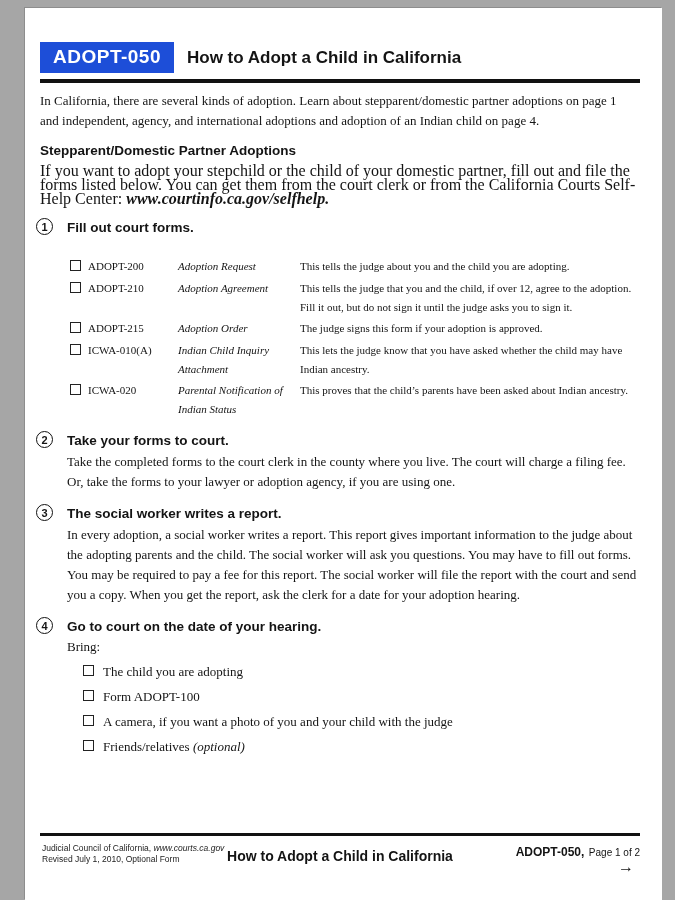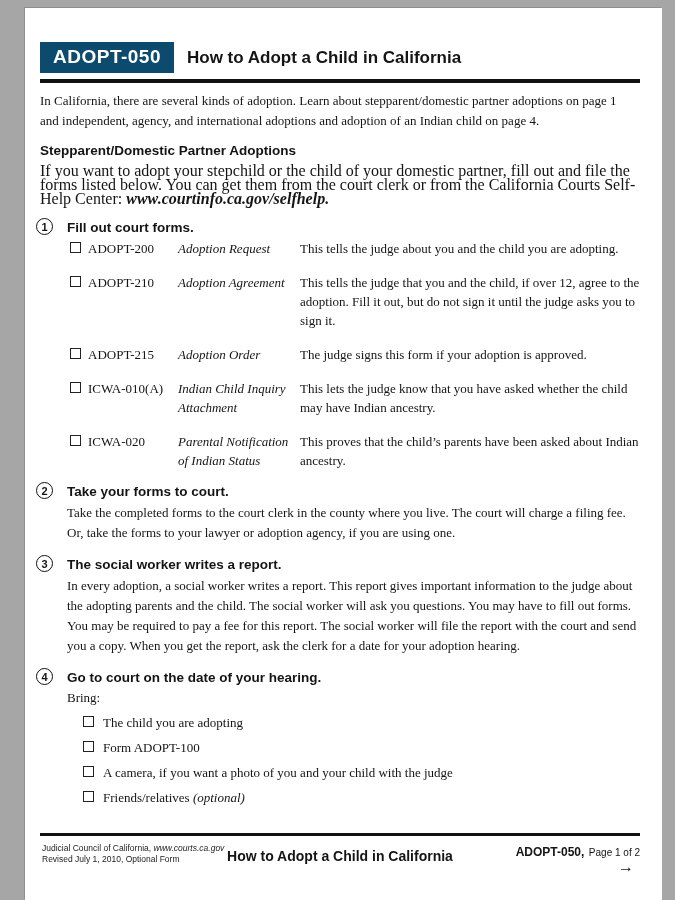--- a/index.html
+++ b/index.html
@@ -17,21 +17,21 @@
     left: 25px; top: 8px;
     width: 637px; height: 892px;
     background: #ffffff;
     padding: 34px 22px 0 15px;
     box-shadow: -1px -1px 0 rgba(0,0,0,0.15);
   }
 
   
   .header-row { display: flex; align-items: center; }
   .badge {
-    background: #0c4a6e;
+    background: #1d4ed8;
     color: #fff;
     font-family: "Liberation Sans", sans-serif;
     font-weight: bold;
     font-size: 19px;
     letter-spacing: 0.5px;
     padding: 4px 13px 5px 13px;
   }
   .header-title {
     font-family: "Liberation Sans", sans-serif;
     font-weight: bold;
@@ -67,24 +67,24 @@
     font-family: "Liberation Sans", sans-serif;
     font-weight: bold;
     font-size: 13.5px;
   }
   .step-body { font-size: 13px; line-height: 20px; margin-top: 4px; }
 
   
   .forms-grid {
     display: grid;
     grid-template-columns: 18px 90px 122px 1fr;
-    row-gap: 15px;
-    margin-top: 4px;
+    row-gap: 2px;
+    margin-top: 22px;
     margin-left: 3px;
-    font-size: 13px;
+    font-size: 11px;
     line-height: 19px;
   }
   .forms-grid > div { align-self: start; }
   .checkbox {
     width: 11px; height: 11px;
     border: 1.4px solid #222;
     display: inline-block;
     margin-top: 3px;
     background: #fff;
   }

